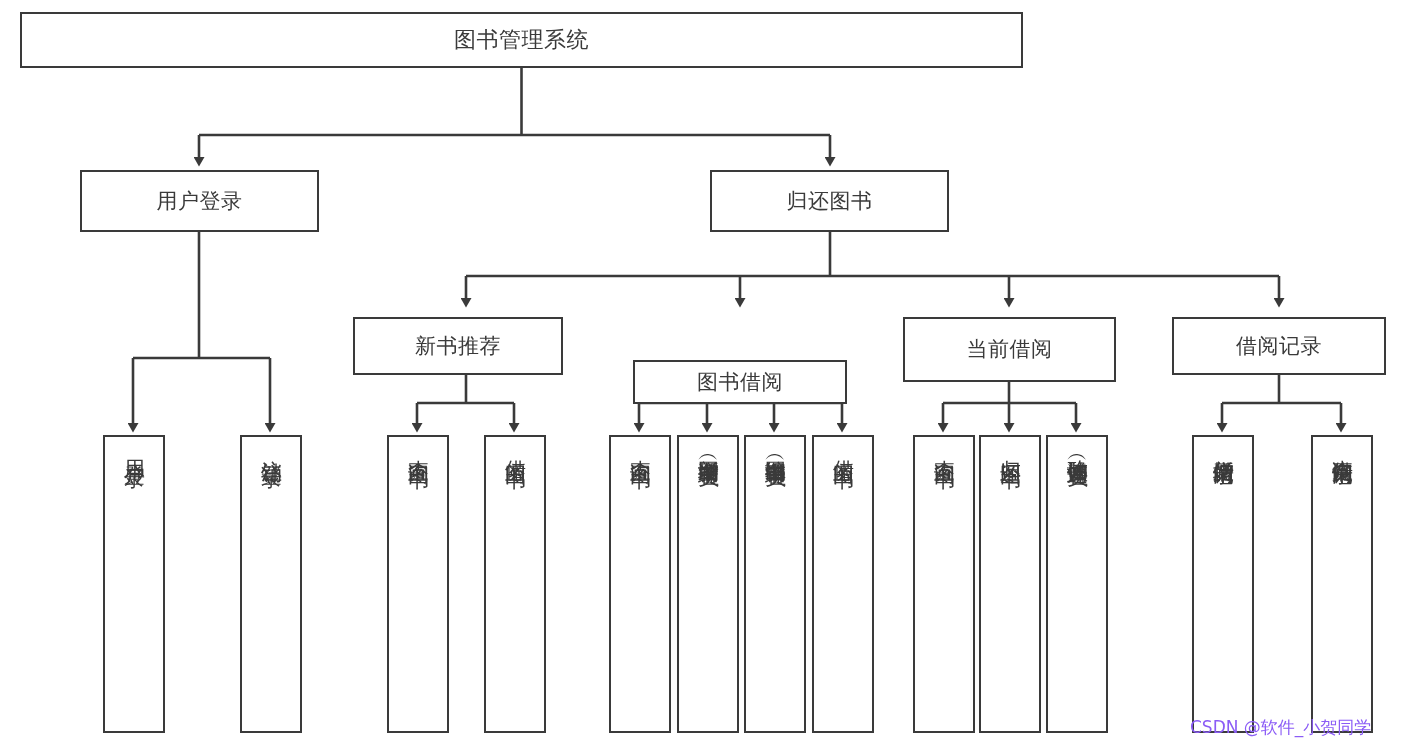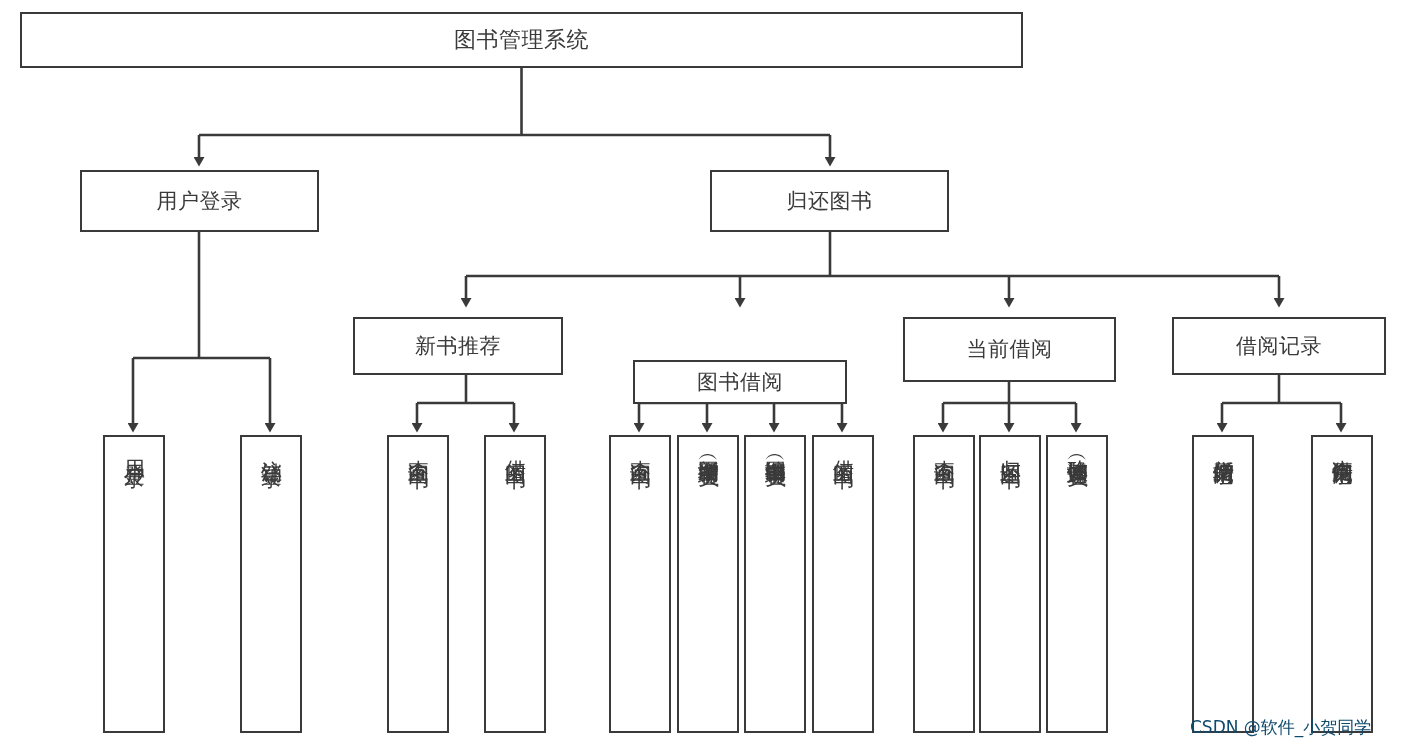--- a/index.html
+++ b/index.html
@@ -66,21 +66,21 @@
     white-space: nowrap;
   }
   .node.vert.tall-text .node-label {
     letter-spacing: 1px;
   }
   .watermark {
     position: absolute;
     left: 1190px;
     top: 716px;
     font-size: 17px;
-    color: #0c4a6e;
+    color: #8b5cf6;
     white-space: nowrap;
     font-family: "DejaVu Sans", "Liberation Sans", sans-serif;
   }
 </style>
 </head>
 <body>
 
 <div id="diagram-root">
 
   <svg id="edges-layer" viewBox="0 0 1405 747" width="1405" height="747" aria-hidden="true">

